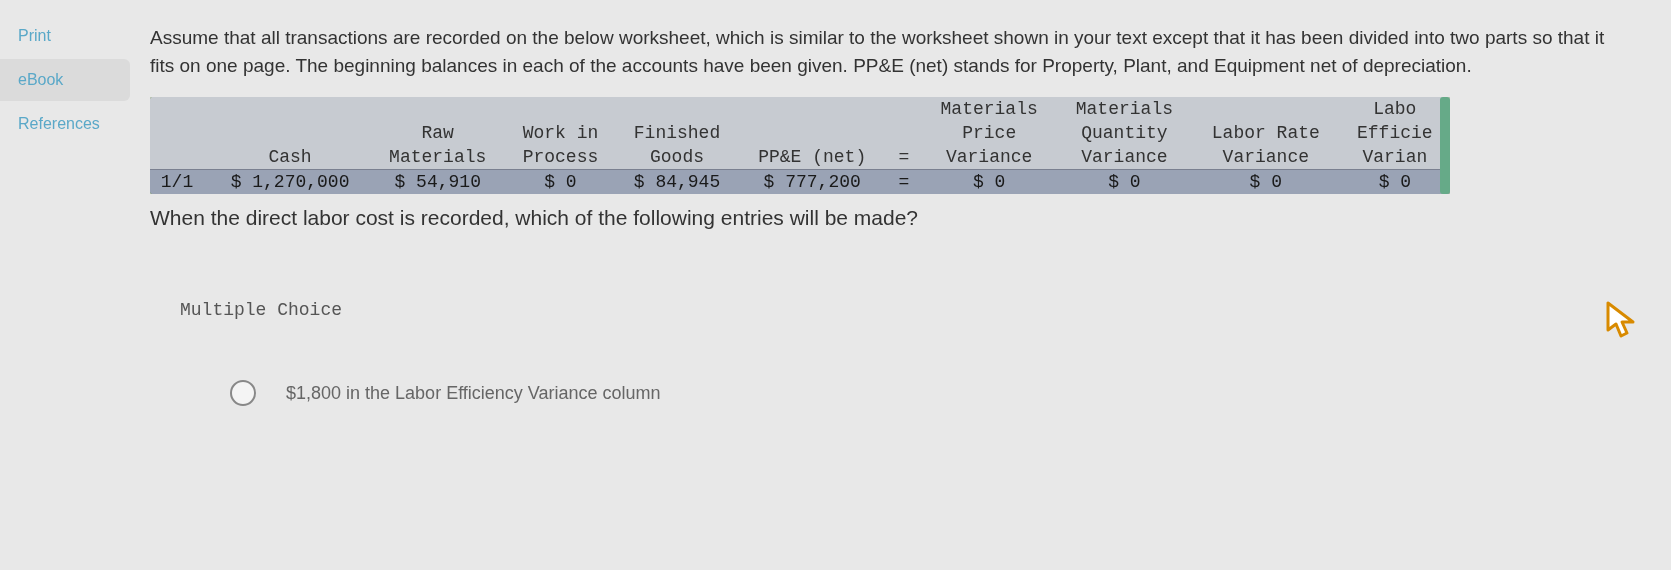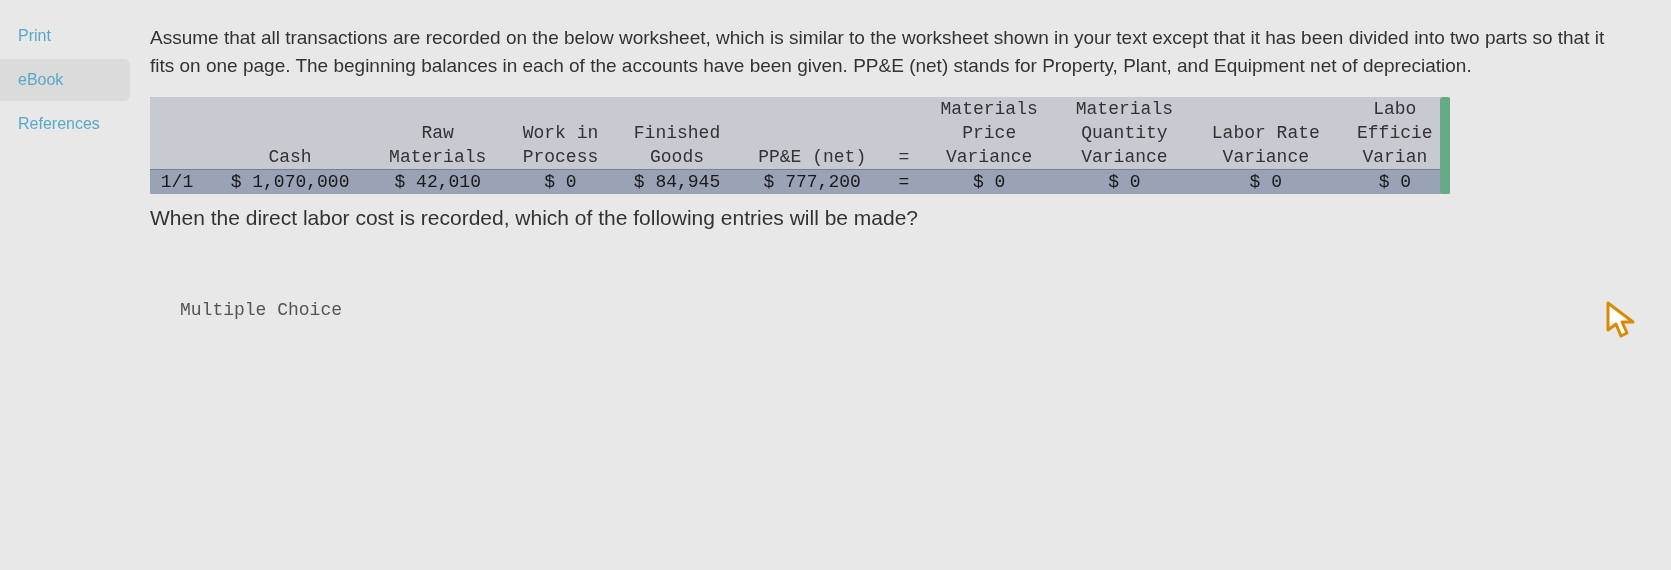--- a/index.html
+++ b/index.html
@@ -175,38 +175,42 @@
           <td class="monocell">=</td>
           <td class="monocell">Variance</td>
           <td class="monocell">Variance</td>
           <td class="monocell">Variance</td>
           <td class="monocell">Varian</td>
         </tr>
       </thead>
       <tbody>
         <tr>
           <td class="col-date monocell">1/1</td>
-          <td class="monocell">$ 1,070,000</td>
-          <td class="monocell">$ 42,010</td>
+          <td class="monocell">$ 1,270,000</td>
+          <td class="monocell">$ 54,910</td>
           <td class="monocell">$ 0</td>
           <td class="monocell">$ 84,945</td>
           <td class="monocell">$ 777,200</td>
           <td class="monocell">=</td>
           <td class="monocell">$ 0</td>
           <td class="monocell">$ 0</td>
           <td class="monocell">$ 0</td>
           <td class="monocell">$ 0</td>
         </tr>
       </tbody>
     </table>
     <div class="scroll-indicator"></div>
   </div>
 
   <p class="question">When the direct labor cost is recorded, which of the following entries will be made?</p>
 
   <p class="mc-label">Multiple Choice</p>
 
+  <div class="choice-row">
+    <span class="radio"></span>
+    <span class="choice-text">$1,800 in the Labor Efficiency Variance column</span>
+  </div>
 
 </div>
 
 <svg class="cursor" width="36" height="40" viewBox="0 0 36 40">
   <path d="M3 3 L3 30 L11 24 L16 36 L22 33 L17 22 L28 22 Z" fill="#fff" stroke="#d88a00" stroke-width="3" stroke-linejoin="round"></path>
 </svg>
 
 </body></html>

